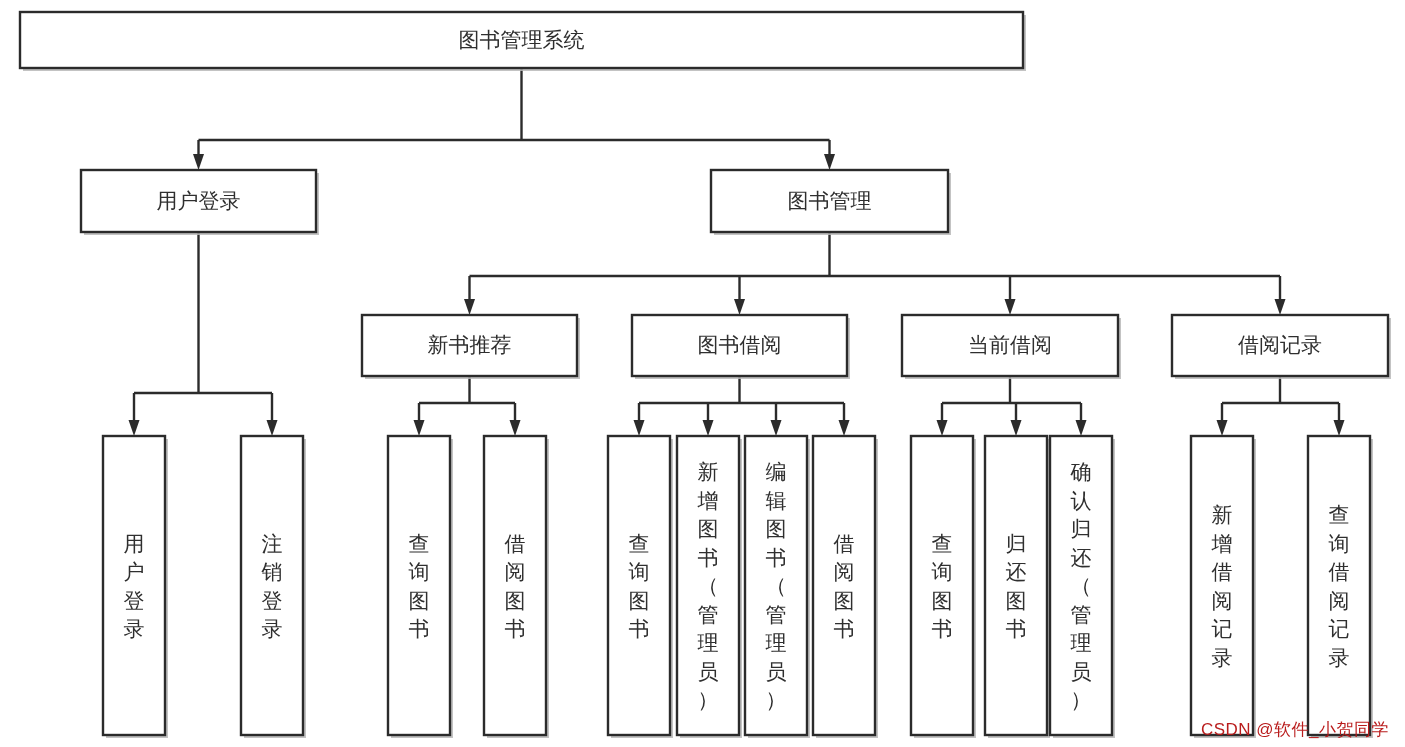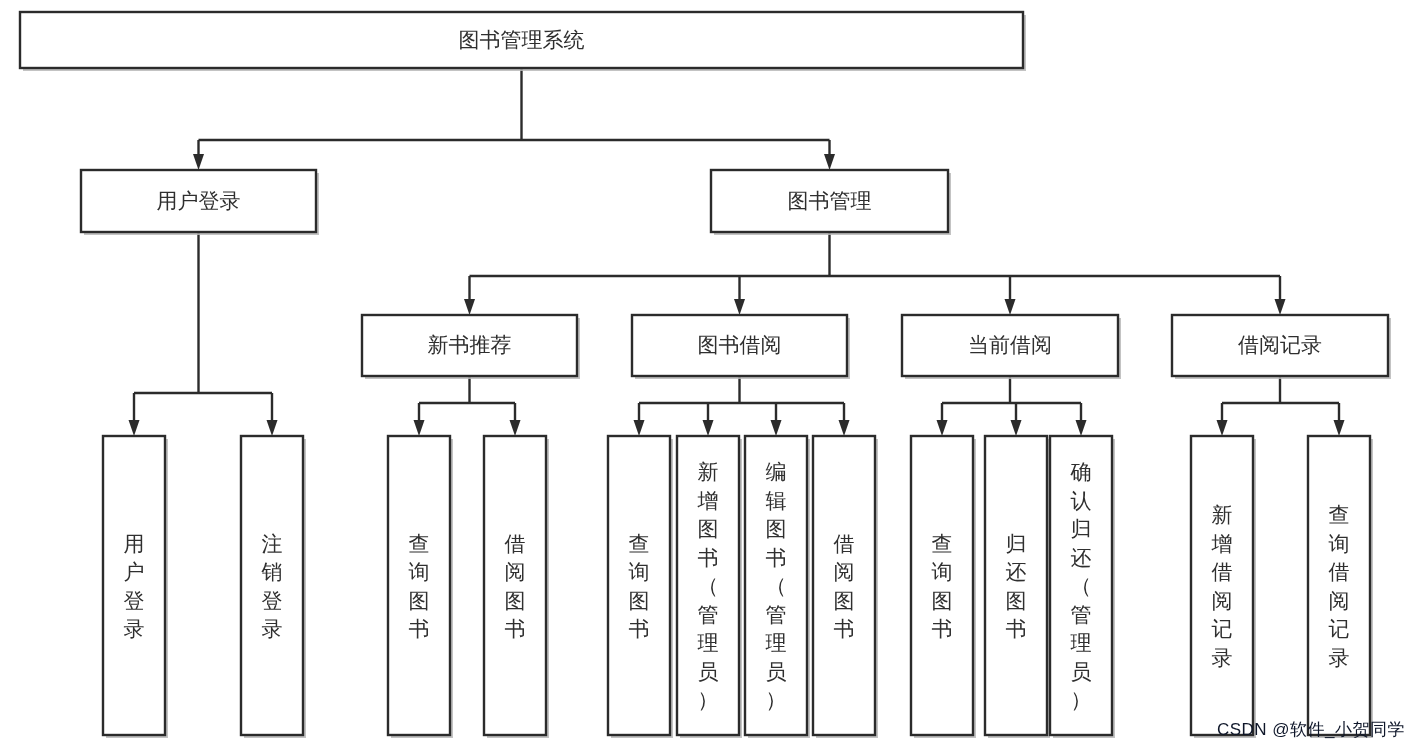--- a/index.html
+++ b/index.html
@@ -52,25 +52,25 @@
     dominant-baseline: middle;
   }
   .node-label-v {
     font-family: "Liberation Sans", "DejaVu Sans", sans-serif;
     font-size: 21px;
     fill: #2f2f2f;
     text-anchor: middle;
   }
   .watermark-text {
     position: absolute;
-    right: 0;
+    right: 16px;
     bottom: 6px;
     font-family: "Liberation Sans", "DejaVu Sans", sans-serif;
     font-size: 17px;
-    color: #0f172a;
+    color: #b91c1c;
     letter-spacing: 0.5px;
     white-space: nowrap;
     user-select: none;
   }
 </style>
 </head>
 <body>
 
 <div id="diagram-root">
   <svg id="tree-svg" viewBox="0 0 1405 747">

